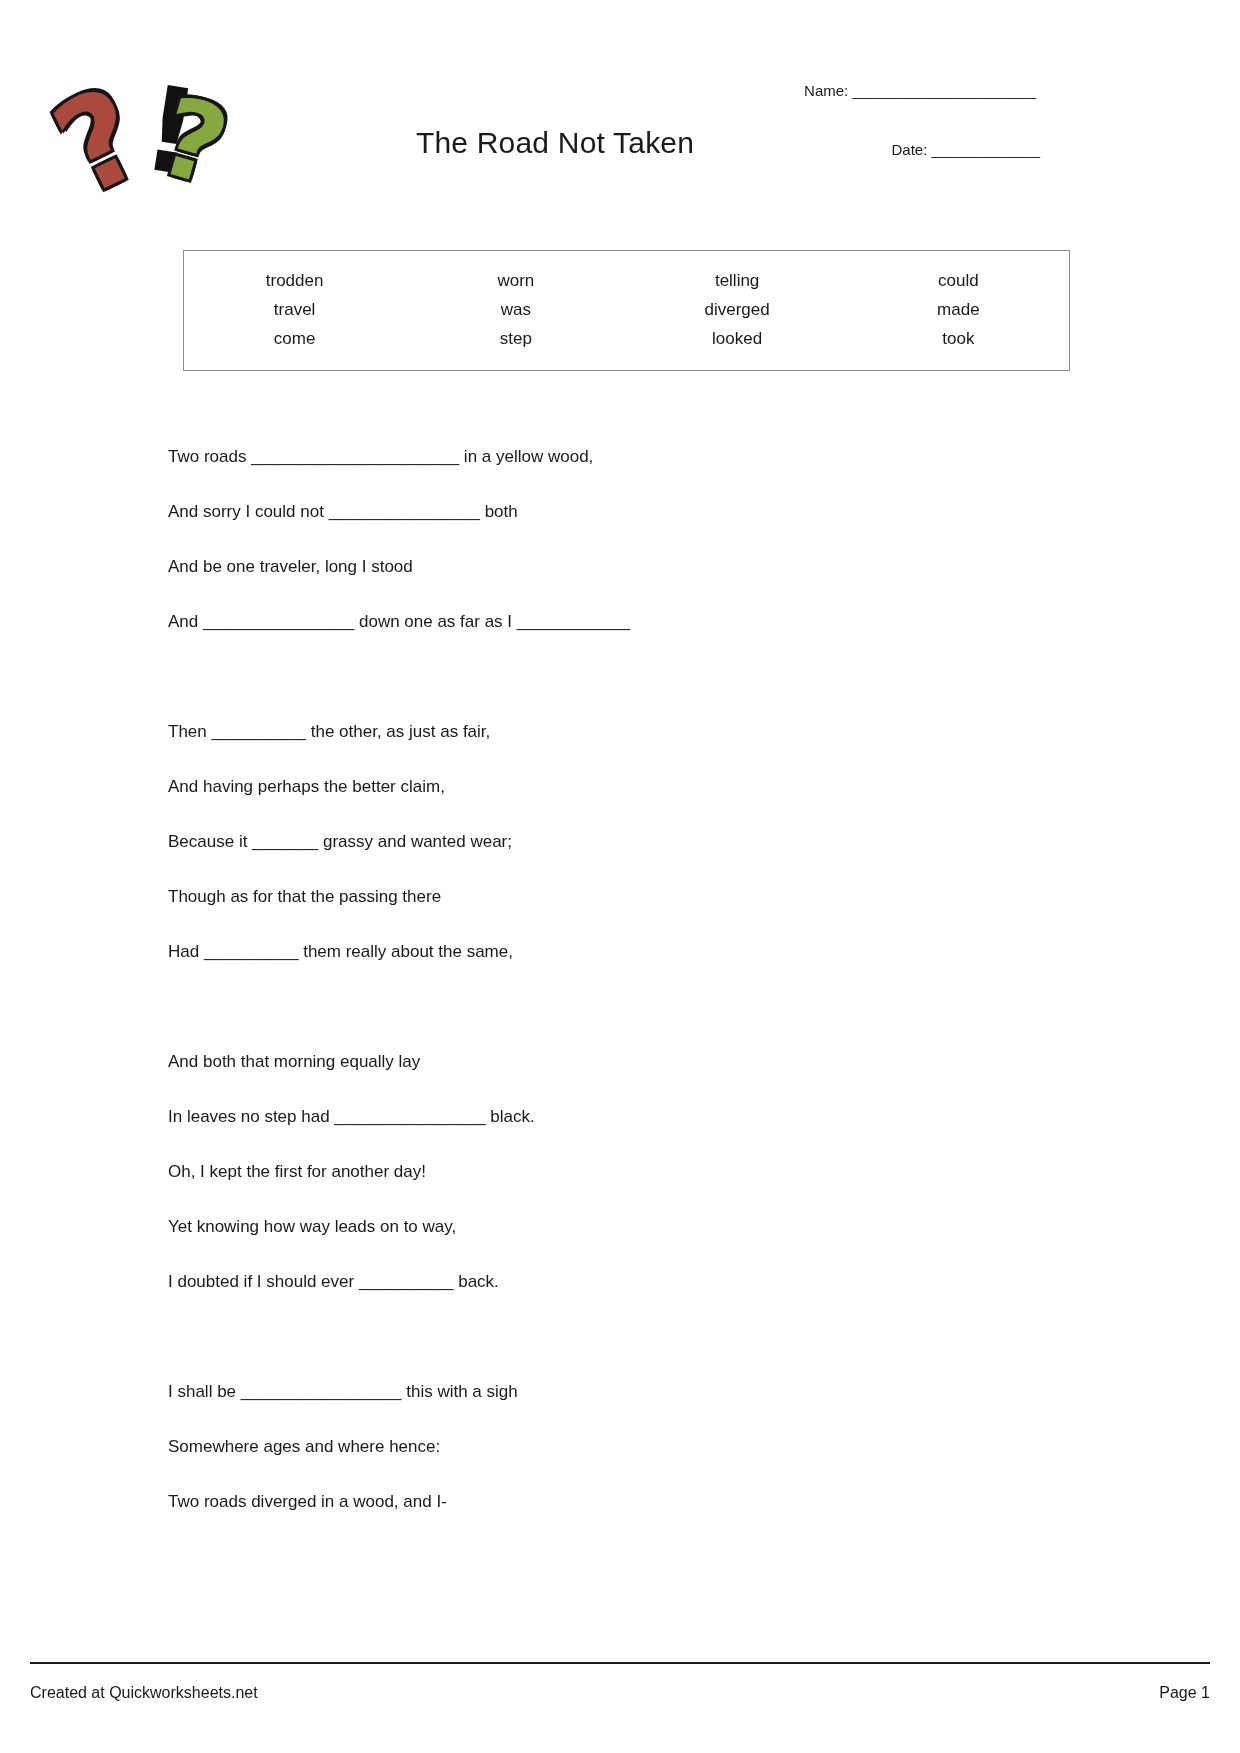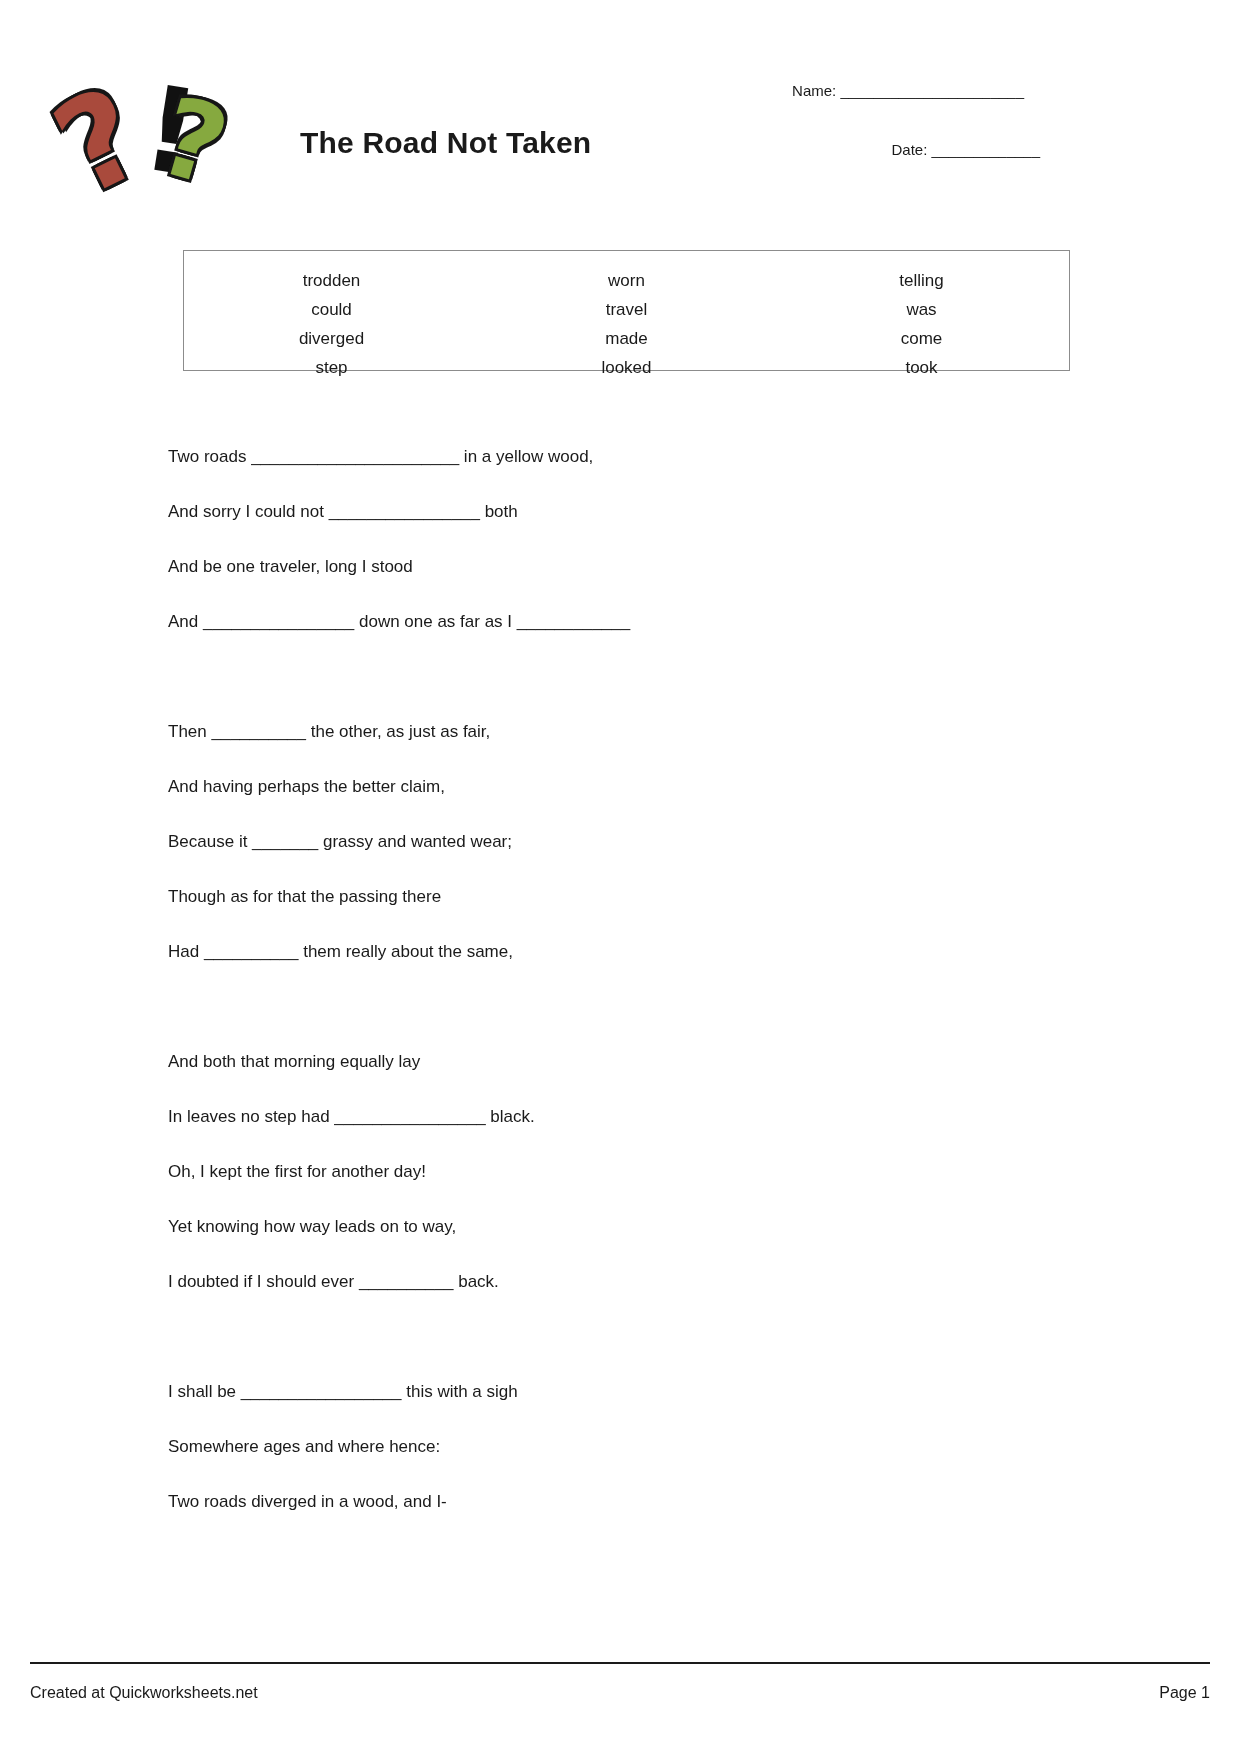--- a/index.html
+++ b/index.html
@@ -26,35 +26,36 @@
       -3px  0   0 #161616, 3px  0   0 #161616,
        0   -3px 0 #161616, 0    3px 0 #161616;
   }
   .logo .q-red   { font-size: 128px; left: -4px; top: 8px;  transform: rotate(-26deg); }
   .logo .ex-black{ font-size: 118px; left: 78px; top: 2px;  transform: rotate(9deg); text-shadow:none; }
   .logo .q-green { font-size: 108px; left: 96px; top: 18px; transform: rotate(16deg); }
 
   
   .page-title {
     left: 300px; top: 126px; width: 510px;
-    font-size: 30px; font-weight: bold;
+    text-align: center;
+    font-size: 30px; font-weight: normal;
     letter-spacing: 0.2px;
     white-space: nowrap;
   }
-  .name-row { top: 82px;  right: 216px; font-size: 15px; white-space: pre; }
+  .name-row { top: 82px;  right: 204px; font-size: 15px; white-space: pre; }
   .date-row { top: 124px; right: 200px; font-size: 15px; white-space: pre; margin-top: 17px; }
 
   
   .word-bank {
     left: 183px; top: 250px;
     width: 887px; height: 121px;
     border: 1px solid #8c8c8c;
     box-sizing: border-box;
     display: grid;
-    grid-template-columns: repeat(3, 1fr);
+    grid-template-columns: repeat(4, 1fr);
     grid-auto-rows: 29px;
     padding-top: 15px;
     font-size: 17px;
   }
   .word-bank-cell {
     text-align: center;
     line-height: 29px;
     white-space: nowrap;
   }
 

